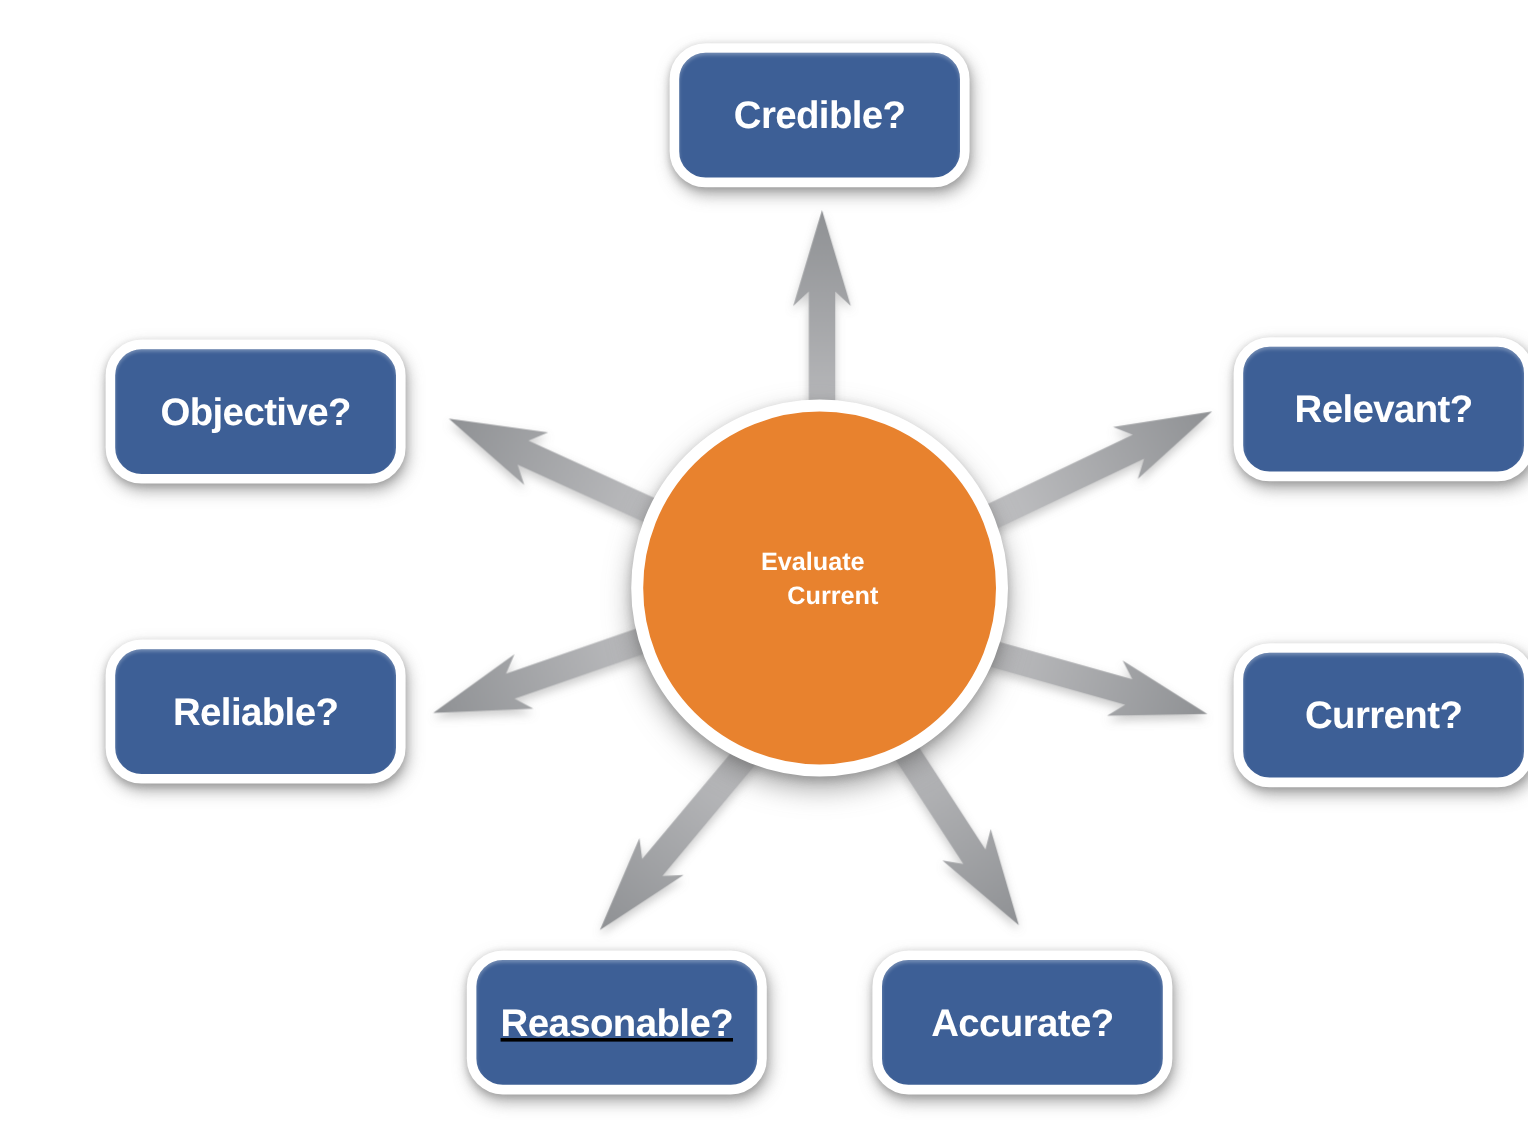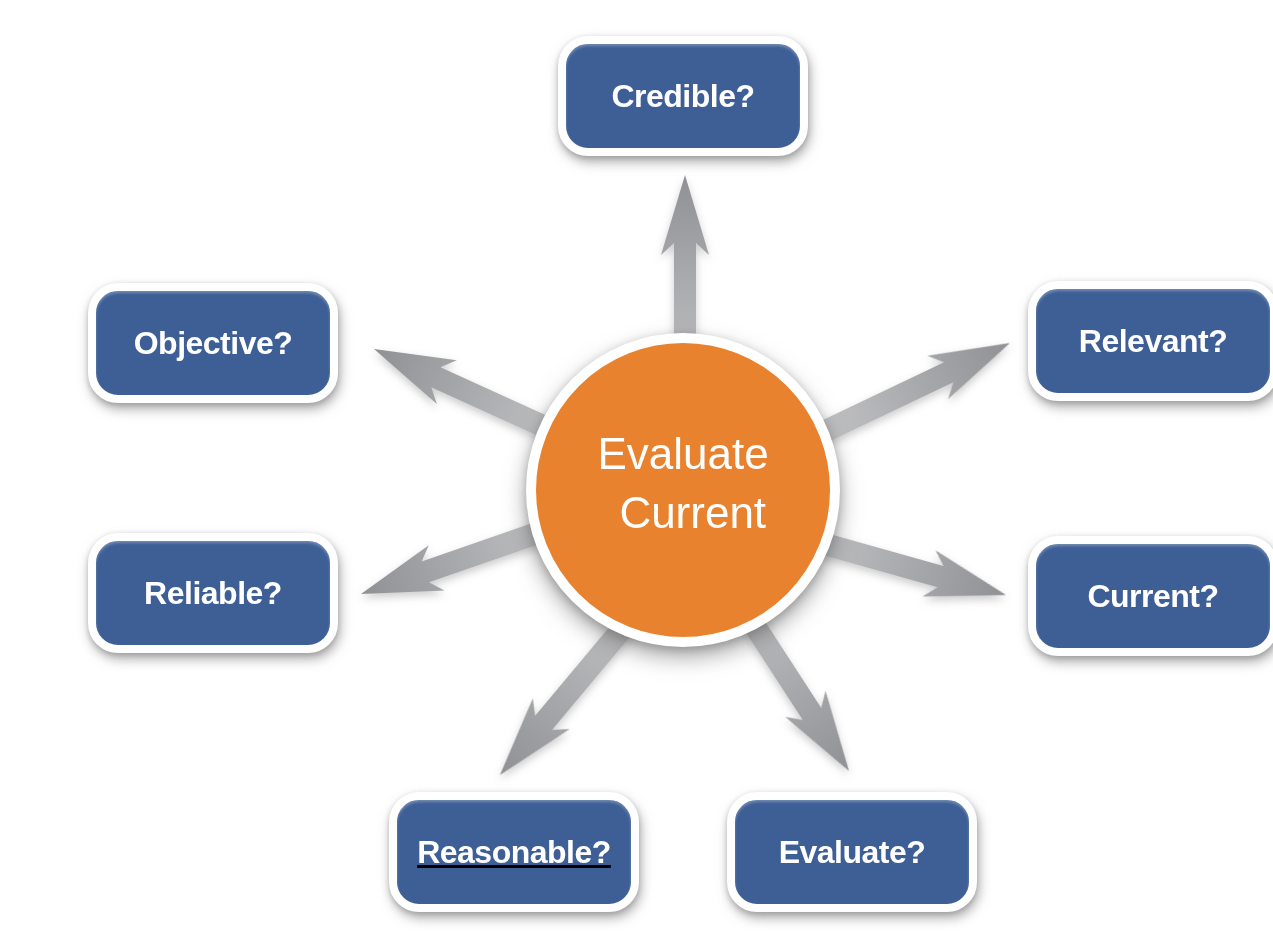--- a/index.html
+++ b/index.html
@@ -67,22 +67,22 @@
     background: var(--center-fill, #E8822E);
     border: 10px solid var(--node-border, #FFFFFF);
     border-radius: 50%;
     box-shadow: 0 10px 22px rgba(95,95,95,0.55), 0 3px 8px rgba(120,120,120,0.40);
     display: flex;
     align-items: center;
     justify-content: center;
   }
   .center-text {
     color: var(--center-text, #FFFFFF);
-    font-size: 44px;
-    font-weight: normal;
+    font-size: 21px;
+    font-weight: bold;
     line-height: 1.35;
     text-align: left;
     margin-top: -14px;
   }
   .center-text .line2 {
     margin-left: 22px;
   }
 </style>
 </head>
 <body>
@@ -151,21 +151,21 @@
     <span class="node-label">Current?</span>
   </div>
 
   <div class="node node-reasonable">
     <div class="node-inner-highlight"></div>
     <span class="node-label">Reasonable?</span>
   </div>
 
   <div class="node node-accurate">
     <div class="node-inner-highlight"></div>
-    <span class="node-label">Evaluate?</span>
+    <span class="node-label">Accurate?</span>
   </div>
 
   <div class="center-circle">
     <div class="center-text">
       <div>Evaluate</div>
       <div class="line2">Current</div>
     </div>
   </div>
 
 </div>

